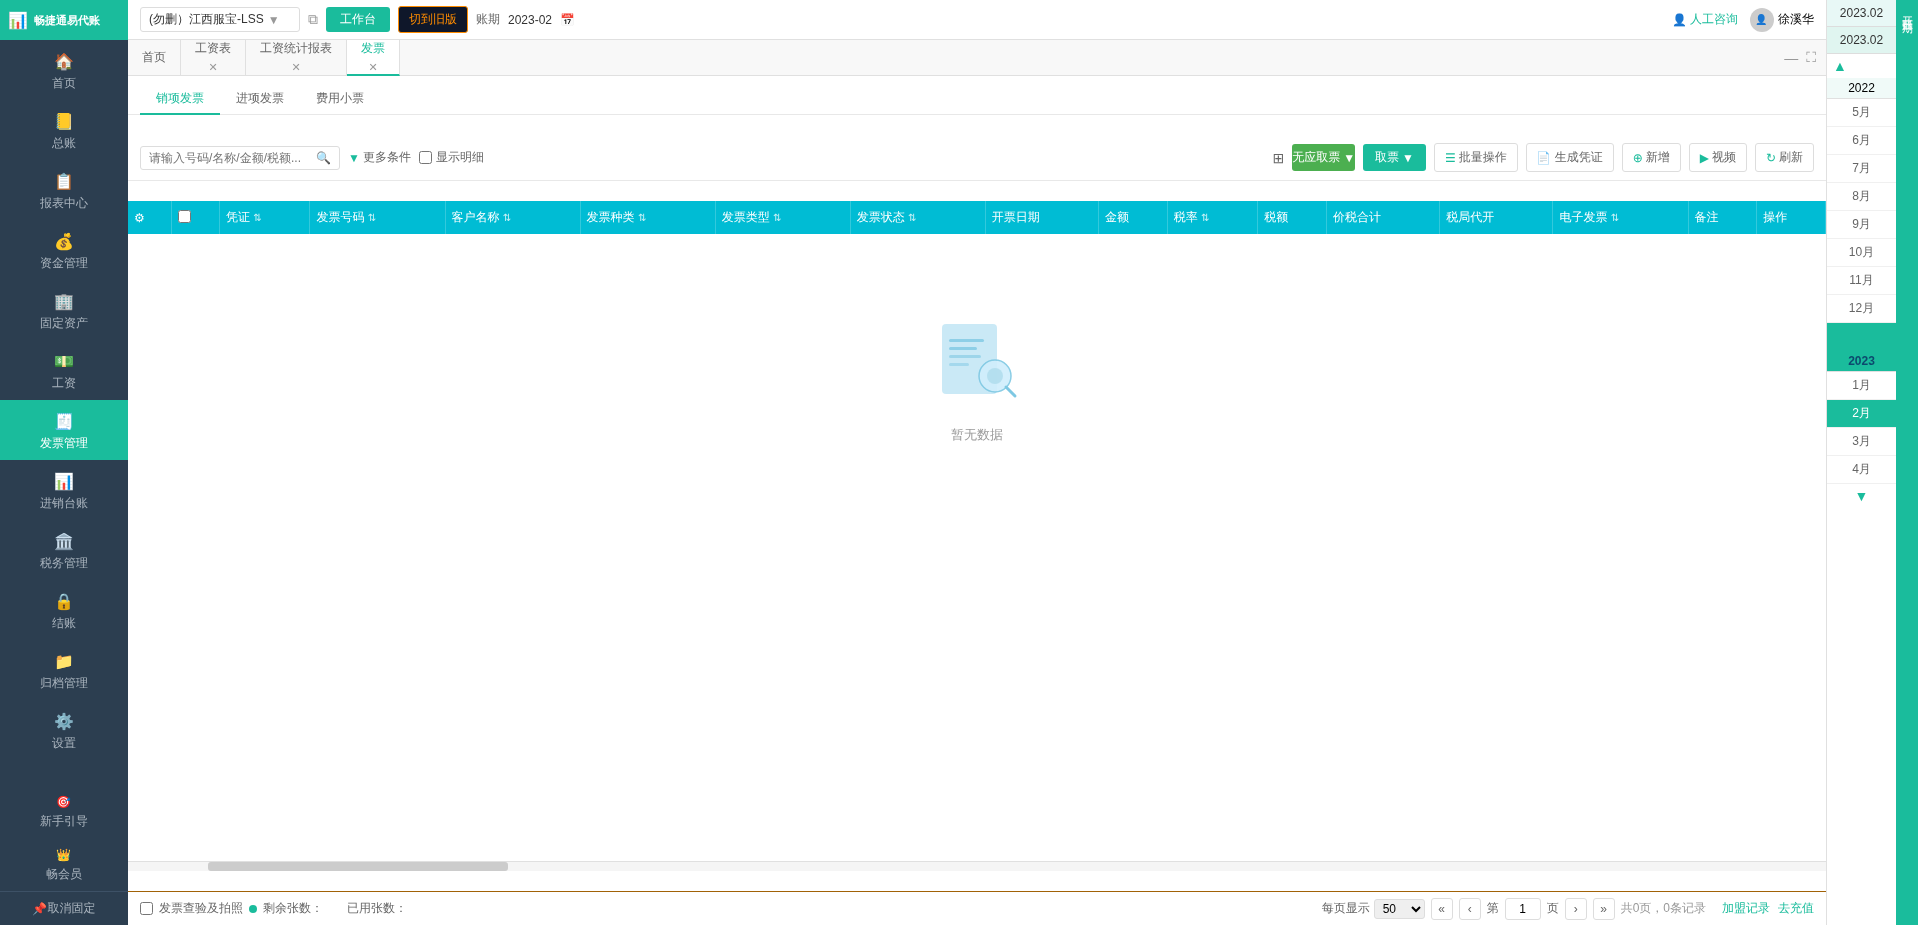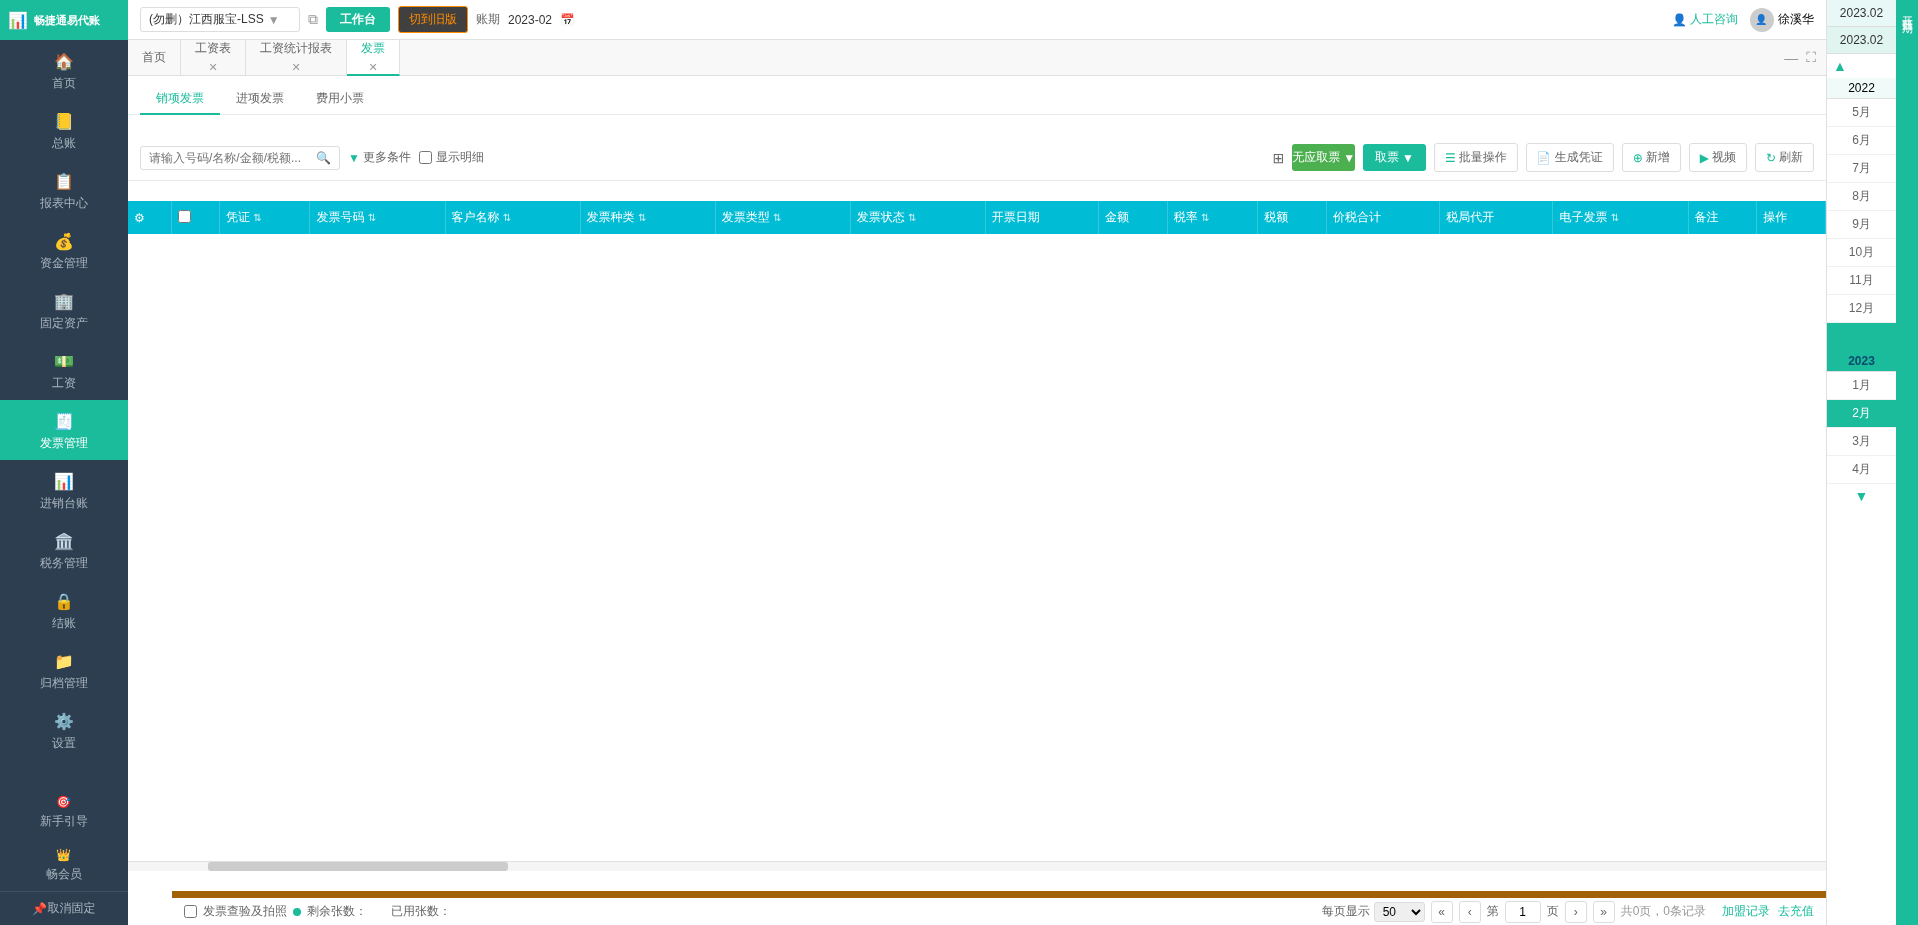--- a/index.html
+++ b/index.html
@@ -16,22 +16,22 @@
     .sidebar-cancel { display: flex; align-items: center; justify-content: center; padding: 8px 0; color: #aab4be; font-size: 11px; cursor: pointer; border-top: 1px solid #3d5166; }
 
     
     .main { flex: 1; display: flex; flex-direction: column; height: 100%; overflow: hidden; }
 
     
     .topbar { background: white; height: 40px; display: flex; align-items: center; padding: 0 12px; border-bottom: 1px solid #e0e0e0; gap: 8px; flex-shrink: 0; }
     .company-select { display: flex; align-items: center; gap: 4px; border: 1px solid #ddd; border-radius: 3px; padding: 3px 8px; cursor: pointer; min-width: 160px; font-size: 12px; color: #333; }
     .company-select .arrow { color: #999; }
     .copy-icon { color: #999; cursor: pointer; font-size: 14px; }
-    .workspace-btn { background: #1abc9c; color: white; border: none; border-radius: 3px; padding: 4px 14px; cursor: pointer; font-size: 12px; font-weight: bold; }
-    .switch-btn { background: #404040; color: #ff8c00; border: 1px solid #ff8c00; border-radius: 3px; padding: 4px 10px; cursor: pointer; font-size: 12px; }
+    .workspace-btn { background: #1abc9c; color: white; border: none; border-radius: 3px; padding: 4px 14px; cursor: pointer; font-size: 12px; }
+    .switch-btn { background: #0f172a; color: #ff8c00; border: 1px solid #ff8c00; border-radius: 3px; padding: 4px 10px; cursor: pointer; font-size: 12px; }
     .period-text { color: #666; font-size: 12px; }
     .period-val { color: #333; font-size: 12px; }
     .calendar-icon { color: #1abc9c; cursor: pointer; }
     .topbar-right { margin-left: auto; display: flex; align-items: center; gap: 12px; }
     .support-link { color: #1abc9c; cursor: pointer; font-size: 12px; display: flex; align-items: center; gap: 3px; }
     .user-info { display: flex; align-items: center; gap: 4px; cursor: pointer; }
     .avatar { width: 24px; height: 24px; border-radius: 50%; background: #ccc; display: flex; align-items: center; justify-content: center; overflow: hidden; }
     .avatar-img { font-size: 10px; color: white; }
 
     
@@ -74,21 +74,21 @@
     .invoice-table thead th .sort-icon { font-size: 10px; opacity: 0.8; }
 
     
     .empty-state { display: flex; flex-direction: column; align-items: center; justify-content: center; padding: 80px 0; }
     .empty-text { color: #999; font-size: 13px; }
 
     
     .doc-illustration { width: 100px; height: 100px; position: relative; margin-bottom: 12px; }
 
     
-    .bottom-bar { height: 34px; display: flex; align-items: center; padding: 0 12px; border-top: 7px solid #a16207; gap: 16px; flex-shrink: 0; background: white; margin-left: 44px; }
+    .bottom-bar { height: 34px; display: flex; align-items: center; padding: 0 12px; border-top: 1px solid #a16207; gap: 16px; flex-shrink: 0; background: white; }
     .bottom-info { display: flex; align-items: center; gap: 6px; font-size: 12px; color: #666; }
     .dot { width: 8px; height: 8px; border-radius: 50%; background: #1abc9c; display: inline-block; }
 
     
     .pagination { margin-left: auto; display: flex; align-items: center; gap: 6px; font-size: 12px; color: #666; }
     .page-btn { width: 22px; height: 22px; display: flex; align-items: center; justify-content: center; border: 1px solid #ddd; border-radius: 3px; cursor: pointer; background: white; font-size: 11px; }
     .page-input { width: 36px; height: 22px; border: 1px solid #ddd; border-radius: 3px; text-align: center; font-size: 12px; }
     .total-text { color: #999; font-size: 12px; }
     .per-page { display: flex; align-items: center; gap: 4px; }
     .per-page select { height: 20px; border: 1px solid #ddd; border-radius: 3px; font-size: 12px; padding: 0 4px; }
@@ -319,20 +319,35 @@
             <th>税局代开</th>
             <th>电子发票 <span class="sort-icon">⇅</span></th>
             <th>备注</th>
             <th>操作</th>
           </tr>
         </thead>
         <tbody>
         </tbody>
       </table>
 
+      <div class="empty-state">
+        <div class="doc-illustration">
+          <svg width="100" height="100" viewBox="0 0 100 100" fill="none" xmlns="http://www.w3.org/2000/svg">
+            <rect x="15" y="10" width="55" height="70" rx="4" fill="#b3e0f2" opacity="0.7"></rect>
+            <rect x="22" y="25" width="35" height="3" rx="1.5" fill="#7ec8e3" opacity="0.8"></rect>
+            <rect x="22" y="33" width="28" height="3" rx="1.5" fill="#7ec8e3" opacity="0.8"></rect>
+            <rect x="22" y="41" width="32" height="3" rx="1.5" fill="#7ec8e3" opacity="0.6"></rect>
+            <rect x="22" y="49" width="20" height="3" rx="1.5" fill="#7ec8e3" opacity="0.5"></rect>
+            <circle cx="68" cy="62" r="16" fill="#d0eefc" opacity="0.9" stroke="#7ec8e3" stroke-width="1.5"></circle>
+            <circle cx="68" cy="62" r="8" fill="#a8d8ea" opacity="0.7"></circle>
+            <line x1="79" y1="73" x2="88" y2="82" stroke="#7ec8e3" stroke-width="3" stroke-linecap="round"></line>
+          </svg>
+        </div>
+        <span class="empty-text">暂无数据</span>
+      </div>
     </div>
 
     <div class="horizontal-scroll">
       <div class="horizontal-scroll-bar"></div>
     </div>
 
     <div class="bottom-bar">
       <div class="bottom-info">
         <input type="checkbox" style="">
         <span>发票查验及拍照</span>

